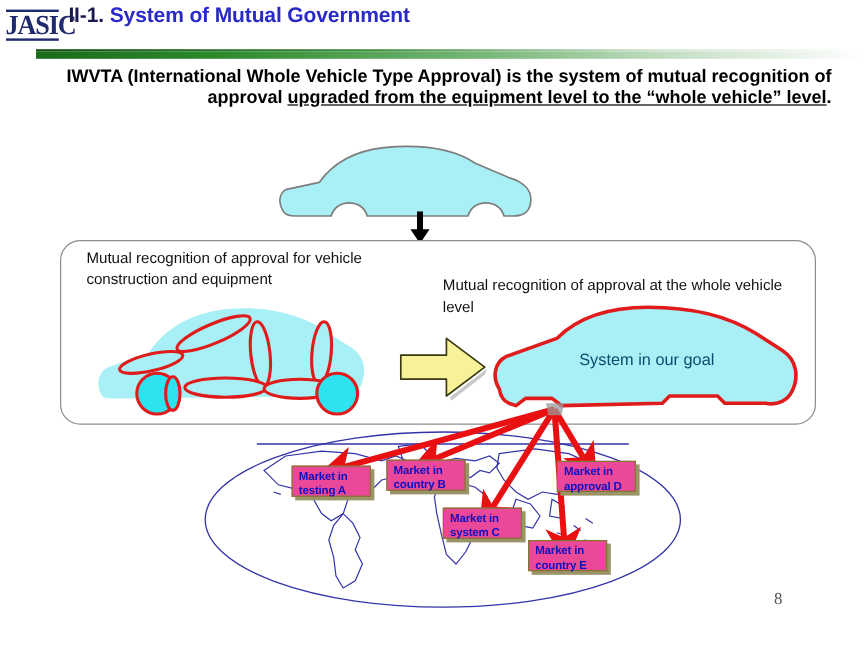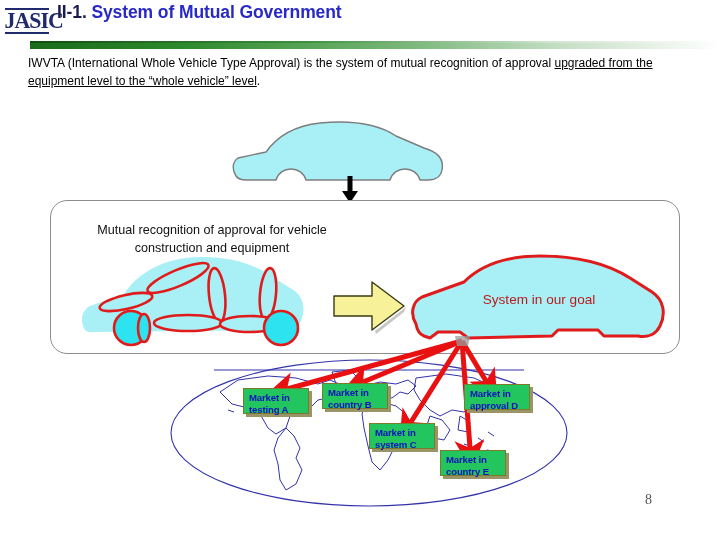--- a/index.html
+++ b/index.html
@@ -37,68 +37,68 @@
     background:linear-gradient(to right,#1a6b1a 0%,#2c8a2c 22%,#7ab87a 55%,#c8e0c8 78%,#ffffff 100%);
   }
   .greenbar-top{
     position:absolute;left:30px;top:41px;width:690px;height:2px;
     background:linear-gradient(to right,#0f4f0f 0%,#3f8f3f 40%,#cfe4cf 75%,#ffffff 100%);
   }
 
   
   .lead{
     position:absolute;left:28px;top:55px;width:665px;
-    font-size:12px;font-weight:normal;line-height:17.5px;color:#000;
+    font-size:15px;font-weight:bold;line-height:17.5px;color:#000;text-align:right;
   }
   .lead u{text-decoration:underline;}
 
   
   .topcar{position:absolute;left:228px;top:118px;width:222px;height:72px;}
   .topcar-label{
     position:absolute;left:228px;top:146px;width:222px;
     text-align:center;font-size:11.6px;font-weight:bold;color:#000;
     letter-spacing:-0.2px;
   }
   .downarrow{position:absolute;left:340px;top:176px;width:20px;height:28px;}
 
   
   .panel{
     position:absolute;left:50px;top:200px;width:628px;height:152px;
     border:1.2px solid #8d8d8d;border-radius:17px;background:#fff;
   }
   .panel-l-text{
-    position:absolute;left:72px;top:221px;width:280px;
-    text-align:center;font-size:12.6px;line-height:18px;color:#111;
+    position:absolute;left:72px;top:206px;width:280px;
+    font-size:12.6px;line-height:18px;color:#111;
   }
   .panel-r-t1{
     position:absolute;left:369px;top:203px;width:320px;
     font-size:12.6px;line-height:18px;color:#111;
   }
   .panel-r-t2{
     position:absolute;left:369px;top:229px;width:300px;
     font-size:12.6px;line-height:18px;color:#111;
   }
   .leftcar{position:absolute;left:78px;top:248px;width:230px;height:100px;}
   .bigarrow{position:absolute;left:328px;top:276px;width:82px;height:60px;}
   .rightcar{position:absolute;left:408px;top:252px;width:262px;height:96px;}
   .rightcar-label{
     position:absolute;left:408px;top:292px;width:262px;
-    text-align:center;font-size:13.6px;color:#b91c1c;
+    text-align:center;font-size:13.6px;color:#0c4a6e;
   }
 
   
   .mapwrap{position:absolute;left:168px;top:358px;width:402px;height:150px;}
 
   
   .arrows{position:absolute;left:0;top:0;width:720px;height:540px;pointer-events:none;}
 
   
   .mbox{
     position:absolute;
-    background:#22c55e;
+    background:#ec4899;
     border:1.5px solid #7d7a2a;
     box-shadow:3px 3px 0 0 #9a9566;
     font-size:9.6px;font-weight:bold;color:#1010c0;
     line-height:11.5px;
     padding:3px 4px 3px 5px;
     box-sizing:border-box;
     letter-spacing:-0.15px;
   }
   .mbox i{font-style:normal;display:block;}
 
@@ -136,20 +136,21 @@
              L18,62 C13,62 10,61 8,58 Z" fill="#a8f0f5" stroke="#7d7d7d" stroke-width="1.4" stroke-linejoin="round"></path>
   </svg>
 
   <svg class="downarrow" viewBox="0 0 20 28">
     <path d="M7.5,0 L12.5,0 L12.5,15 L18,15 L10,27 L2,15 L7.5,15 Z" fill="#000"></path>
   </svg>
 
   <div class="panel"></div>
 
   <div class="panel-l-text">Mutual recognition of approval for vehicle construction and equipment</div>
+  <div class="panel-r-t2">Mutual recognition of approval at the whole vehicle level</div>
 
   <svg class="leftcar" viewBox="0 0 230 100">
     <path d="M6,80 C2,72 4,62 12,58 L46,46 C58,28 78,14 108,10
              C142,6 172,14 190,26 L212,40 C224,46 228,58 224,70
              C222,78 216,82 208,82 L14,84 C9,84 7,83 6,80 Z" fill="#a8f0f5" stroke="none"></path>
 
     <ellipse cx="48" cy="54" rx="27" ry="7" transform="rotate(-13 48 54)" fill="#a8f0f5" stroke="#e01b1b" stroke-width="2.6"></ellipse>
     <ellipse cx="100" cy="30" rx="33" ry="8" transform="rotate(-23 100 30)" fill="#a8f0f5" stroke="#e01b1b" stroke-width="2.6"></ellipse>
     <ellipse cx="139" cy="47" rx="8" ry="27" transform="rotate(-6 139 47)" fill="#a8f0f5" stroke="#e01b1b" stroke-width="2.6"></ellipse>
     <ellipse cx="190" cy="46" rx="8" ry="26" transform="rotate(5 190 46)" fill="#a8f0f5" stroke="#e01b1b" stroke-width="2.6"></ellipse>

